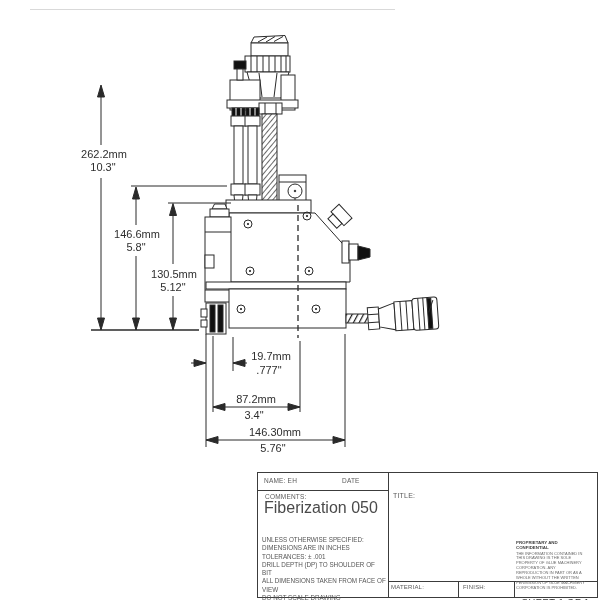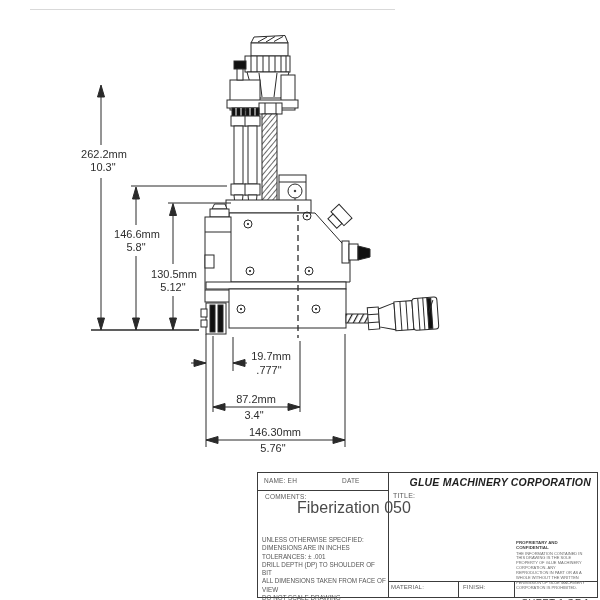--- a/index.html
+++ b/index.html
@@ -8,21 +8,21 @@
   svg text{font-family:"Liberation Sans",sans-serif;}
   .dim-text{font-size:11px;fill:#2e2e2e;}
   
   #titleblock{position:absolute;left:257px;top:472px;width:339px;height:124px;
               border:1px solid #3c3c3c;background:#fff;}
   .tbline{position:absolute;background:#3c3c3c;}
   .tb-text{position:absolute;color:#5a5a5a;white-space:nowrap;}
   .lbl{font-size:6.5px;letter-spacing:.2px;}
   #tb-company{left:132px;top:3px;width:201px;text-align:right;font-size:10.5px;
               font-weight:bold;font-style:italic;color:#1e1e1e;letter-spacing:.2px;}
-  #tb-comments-value{left:6px;top:26px;font-size:16px;color:#4a4a4a;margin-left:33px;}
+  #tb-comments-value{left:6px;top:26px;font-size:16px;color:#4a4a4a;}
   #tb-notes{left:4px;top:63px;width:124px;font-size:6.3px;line-height:8.3px;
             color:#555;white-space:normal;}
   #tb-notes .note{margin:0;}
   #tb-prop{left:258px;top:67px;width:72px;white-space:normal;}
   #tb-prop-head{font-size:4.4px;font-weight:bold;color:#3f3f3f;margin:0 0 1.5px 0;}
   #tb-prop-body{font-size:4px;line-height:4.9px;color:#6a6a6a;margin:0;}
   #tb-sheet{left:258px;top:123px;width:78px;text-align:center;font-size:9.5px;
             color:#333;letter-spacing:.4px;font-style:italic;}
   #sheet-topline{position:absolute;left:30px;top:9px;width:365px;height:1px;background:#d9d9d9;}
 </style>
@@ -259,21 +259,20 @@
   <div id="titleblock">
     <div class="tbline" style="left:130px;top:0;bottom:0;width:1px;"></div>
     <div class="tbline" style="left:0;top:17px;width:130px;height:1px;"></div>
     <div class="tbline" style="left:130px;top:108px;right:0;height:1px;"></div>
     <div class="tbline" style="left:200px;top:108px;bottom:0;width:1px;"></div>
     <div class="tbline" style="left:256px;top:108px;bottom:0;width:1px;"></div>
 
     <div class="tb-text lbl" style="left:6px;top:4px;">NAME: EH</div>
     <div class="tb-text lbl" style="left:84px;top:4px;">DATE</div>
 
-    <div class="tb-text" id="tb-company">GLUE MACHINERY CORPORATION</div>
     <div class="tb-text lbl" style="left:135px;top:19px;font-size:7px;">TITLE:</div>
 
     <div class="tb-text lbl" style="left:7px;top:20px;">COMMENTS:</div>
     <div class="tb-text" id="tb-comments-value">Fiberization 050</div>
 
     <div class="tb-text" id="tb-notes">
       <p class="note">UNLESS OTHERWISE SPECIFIED:</p>
       <p class="note">DIMENSIONS ARE IN INCHES</p>
       <p class="note">TOLERANCES: ± .001</p>
       <p class="note">DRILL DEPTH (DP) TO SHOULDER OF BIT</p>

